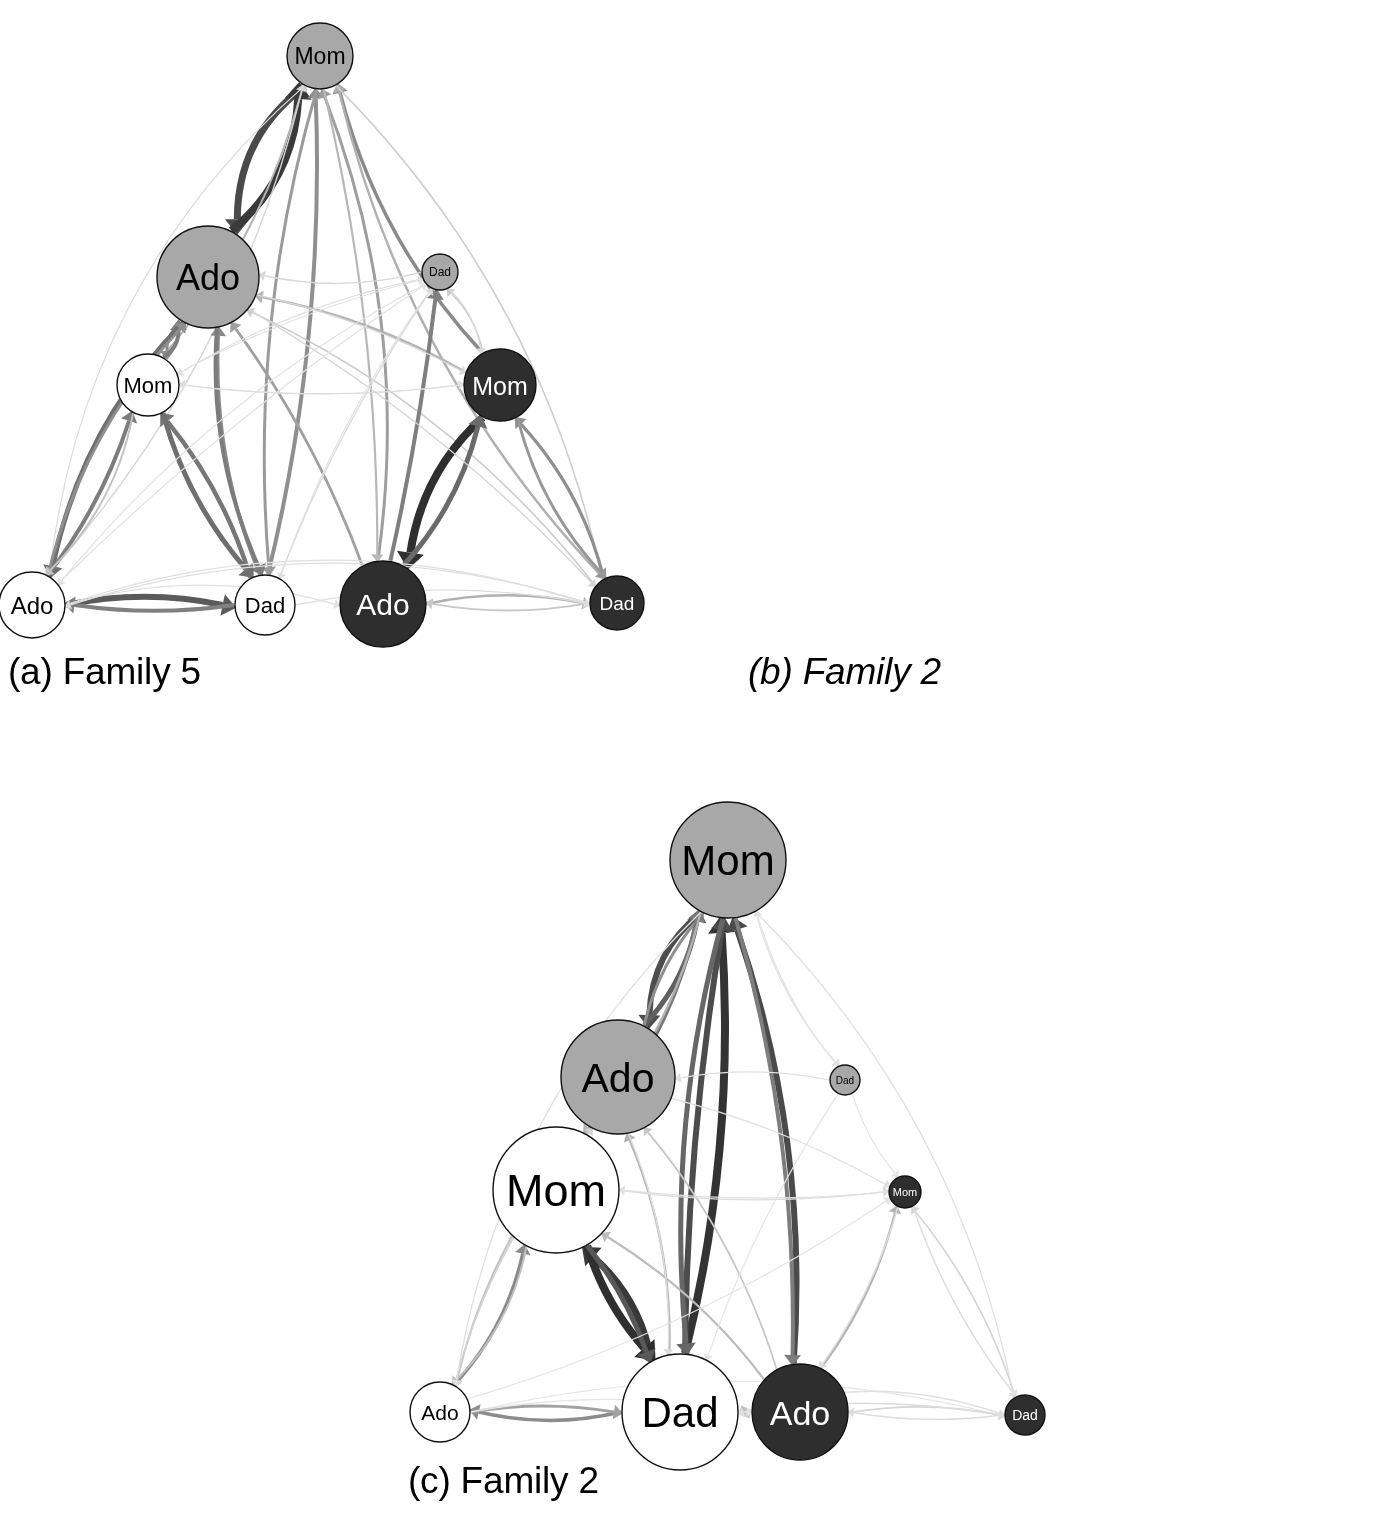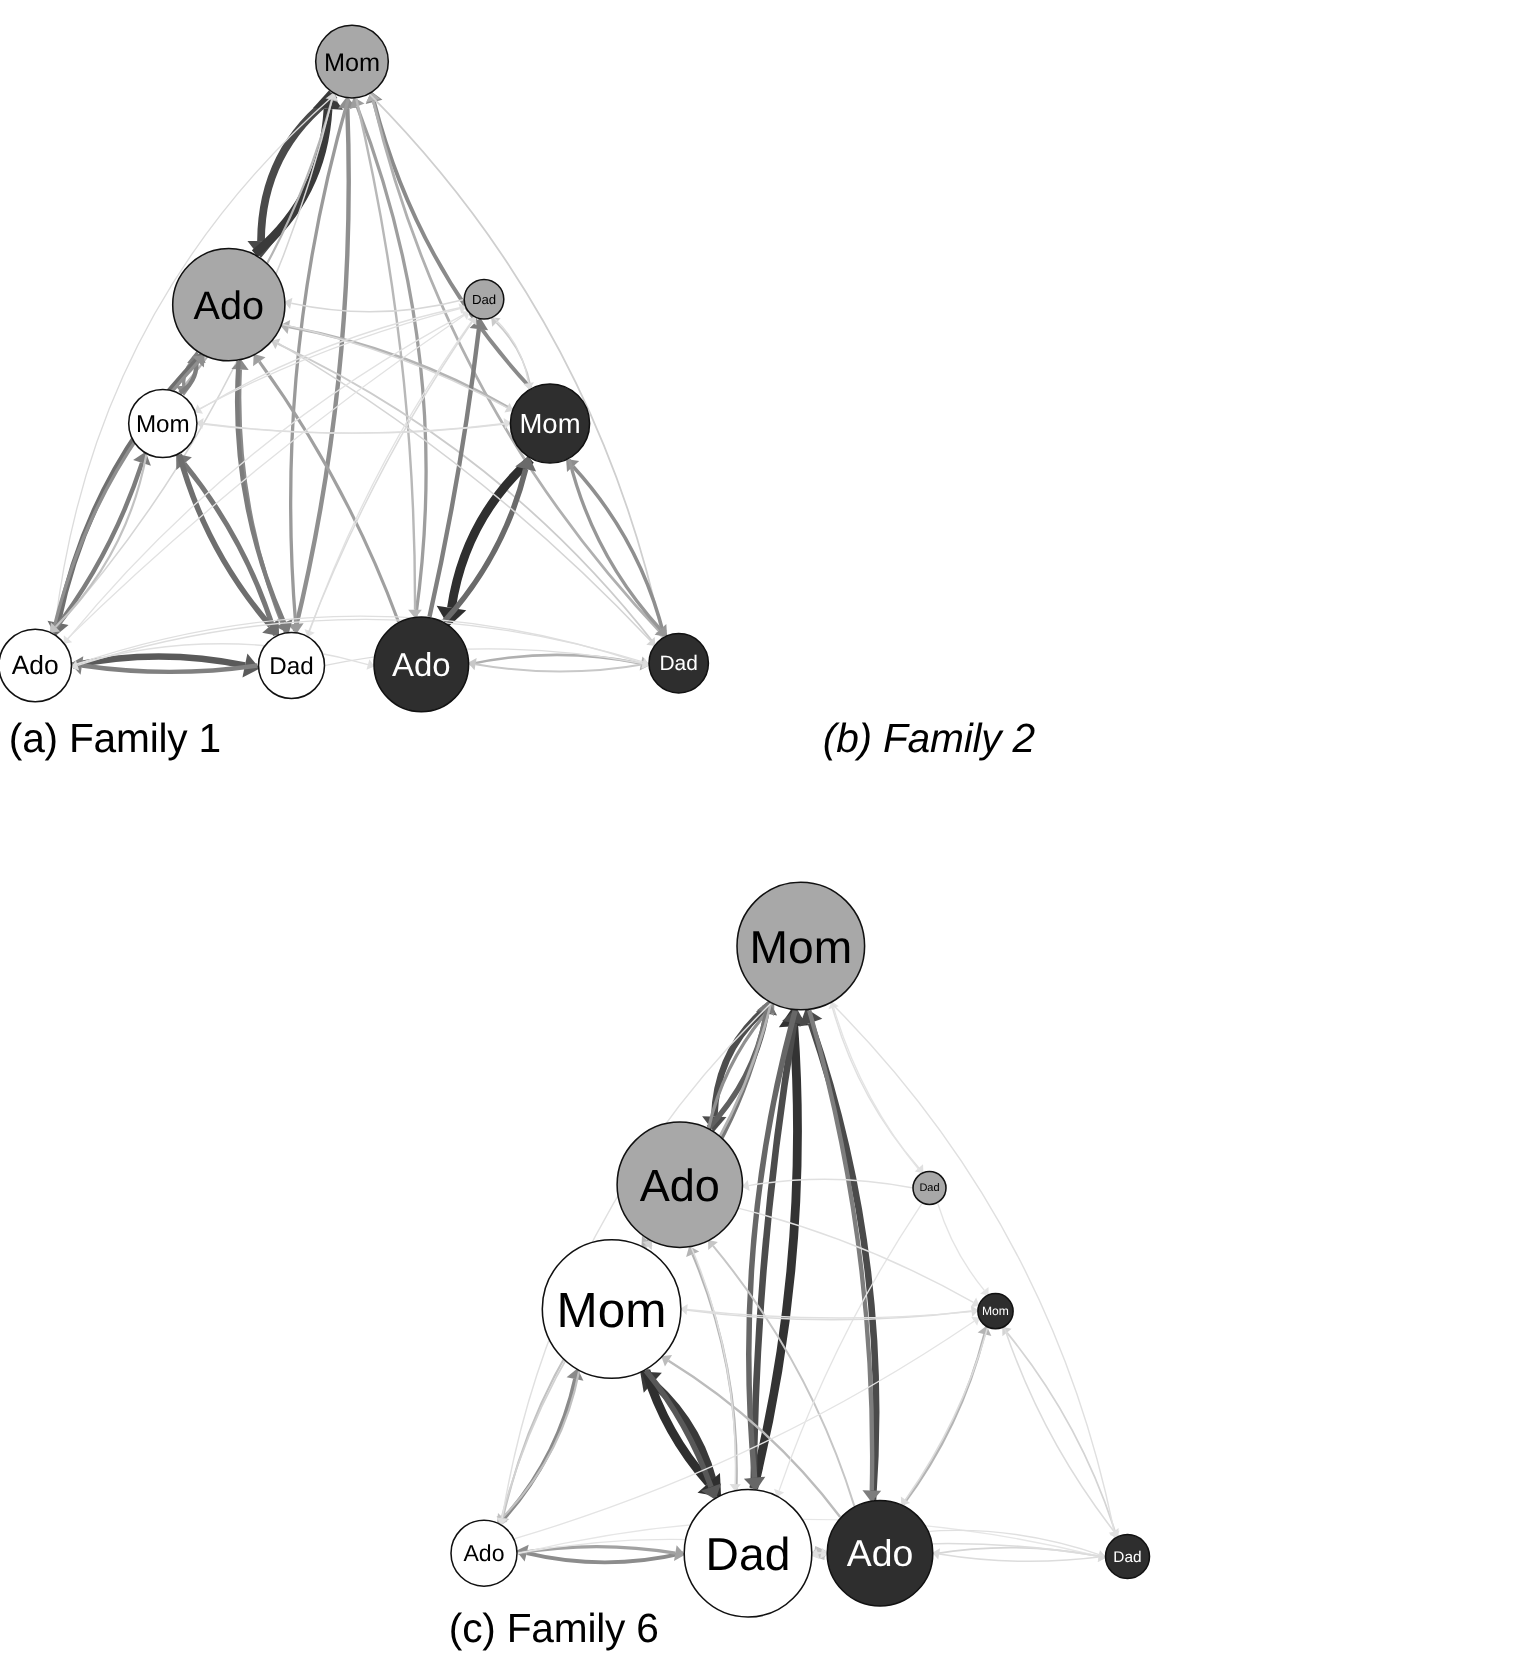--- a/index.html
+++ b/index.html
@@ -445,17 +445,17 @@
             <text x="450" y="632.68" font-size="34" fill="#ffffff">Ado</text>
           </g>
           <g class="node">
             <circle cx="675" cy="635" r="20" fill="#2e2e2e"></circle>
             <text x="675" y="635.28" font-size="14" fill="#ffffff">Dad</text>
           </g>
         </g>
       </svg>
   </div>
 
-  <div class="caption" id="cap-a">(a) Family 1</div>
+  <div class="caption" id="cap-a">(a) Family 5</div>
   <div class="caption" id="cap-b">(b) Family 2</div>
-  <div class="caption" id="cap-c">(c) Family 6</div>
+  <div class="caption" id="cap-c">(c) Family 2</div>
 
 </div>
 
 </body></html>

